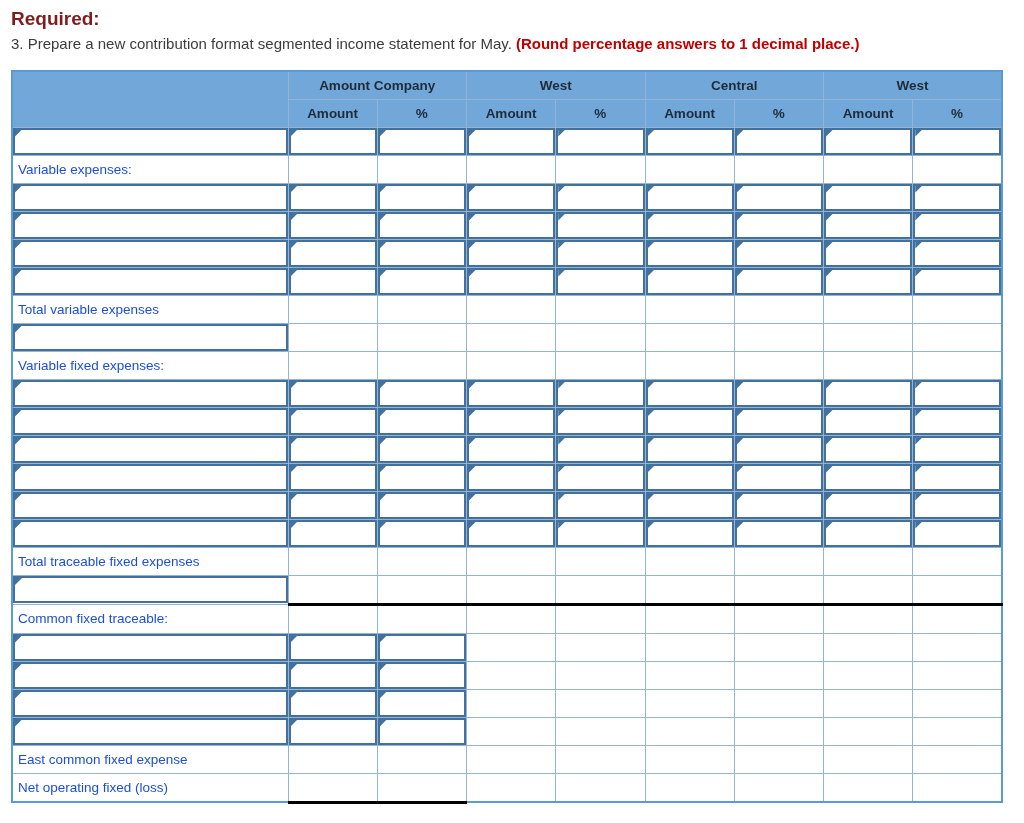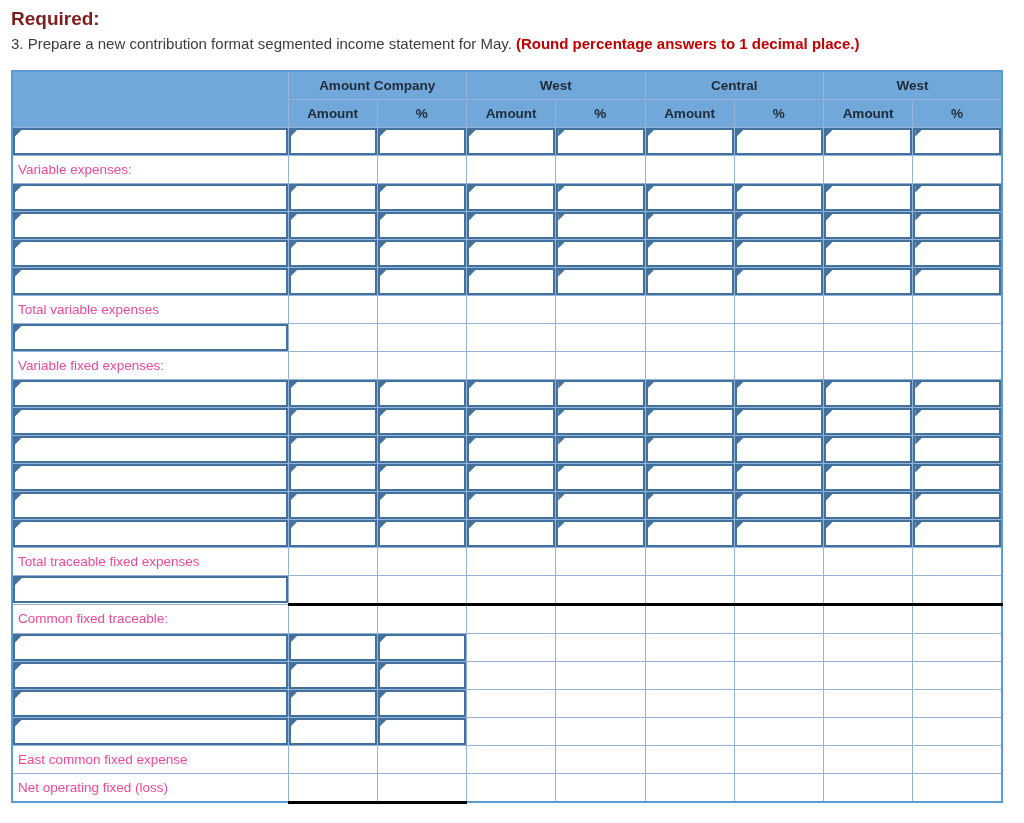--- a/index.html
+++ b/index.html
@@ -9,21 +9,21 @@
   .required { font-size:19px; font-weight:700; color:#7f1d1d; line-height:1.2; }
   .instruction { font-size:15px; color:#3c3c3c; margin:4px 0 16px; line-height:1.25; }
   .red { color:var(--note-red,#c00000); font-weight:700; }
 
   table.stmt { border-collapse:collapse; table-layout:fixed; width:992px;
                border:2px solid var(--outer-border,#5b9bd5); }
   col.c-label { width:276px; }
   th,td { border:1px solid var(--grid-border,#95b3d7); height:27px; padding:0;
           font-size:13.5px; overflow:hidden; }
   thead th { background:var(--header-bg,#72a7da); color:#1e2c3a; font-weight:700; }
-  td.label-text { padding:0 5px; text-align:left; color:#ec4899; }
+  td.label-text { padding:0 5px; text-align:left; color:#1d4ed8; }
   td.input-cell { padding:0; }
 
   .cellbox { position:relative; width:100%; height:27px; }
   .cellbox input { position:absolute; left:0; top:0; width:100%; height:100%;
                    box-sizing:border-box; border:2px solid var(--input-border,#41719c);
                    background:#fff; padding:0 4px; font:13px "Liberation Sans",sans-serif;
                    outline:none; color:#222; }
   .marker { position:absolute; left:2px; top:2px; width:7px; height:7px; z-index:2;
             background:var(--input-border,#41719c);
             clip-path:polygon(0 0,100% 0,0 100%); pointer-events:none; }

